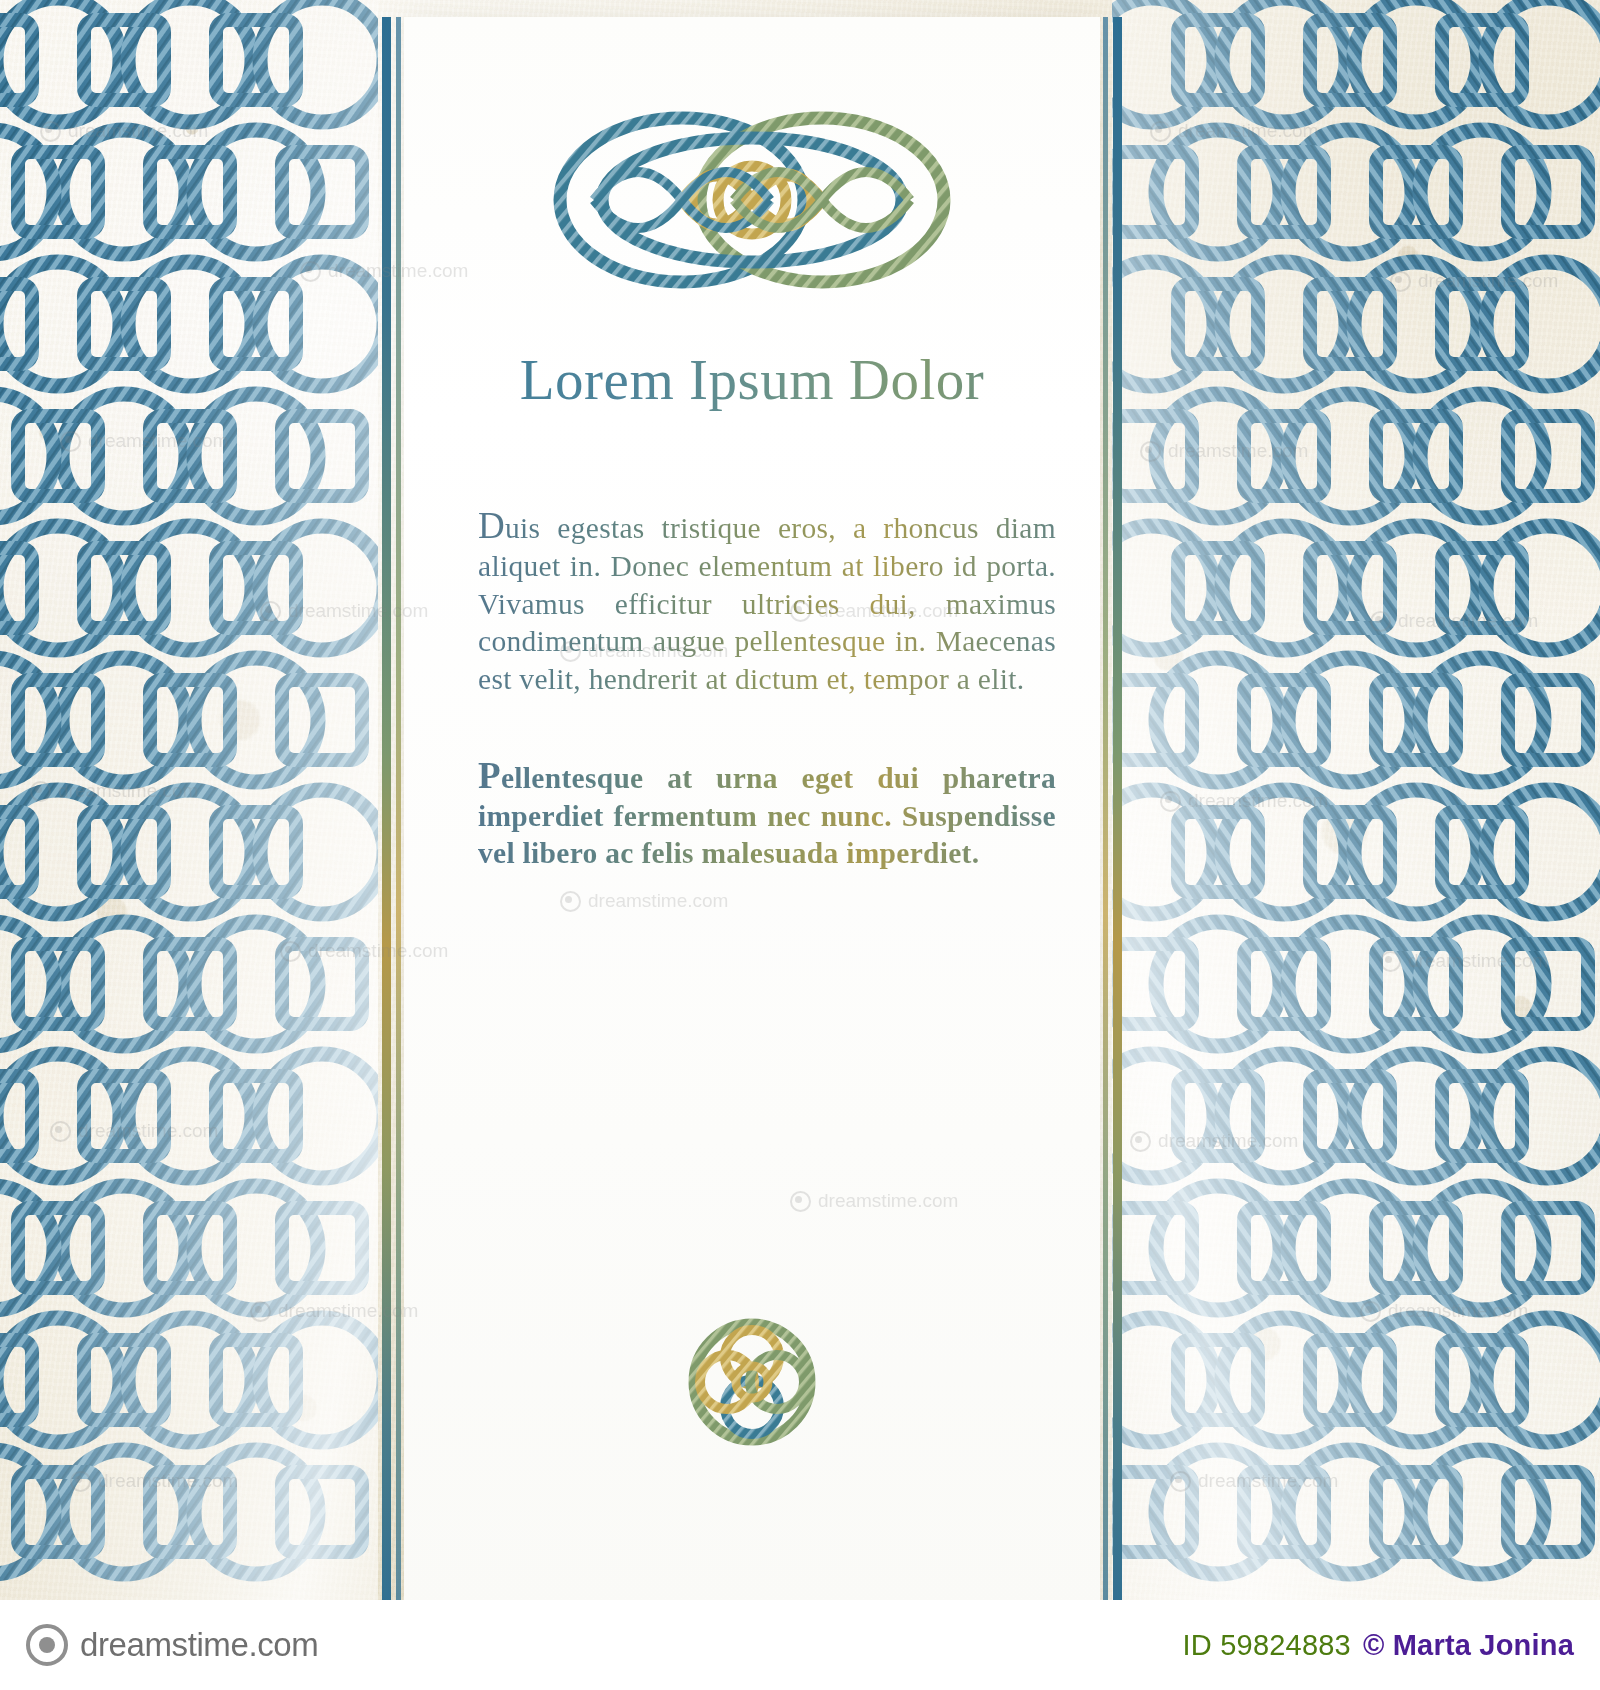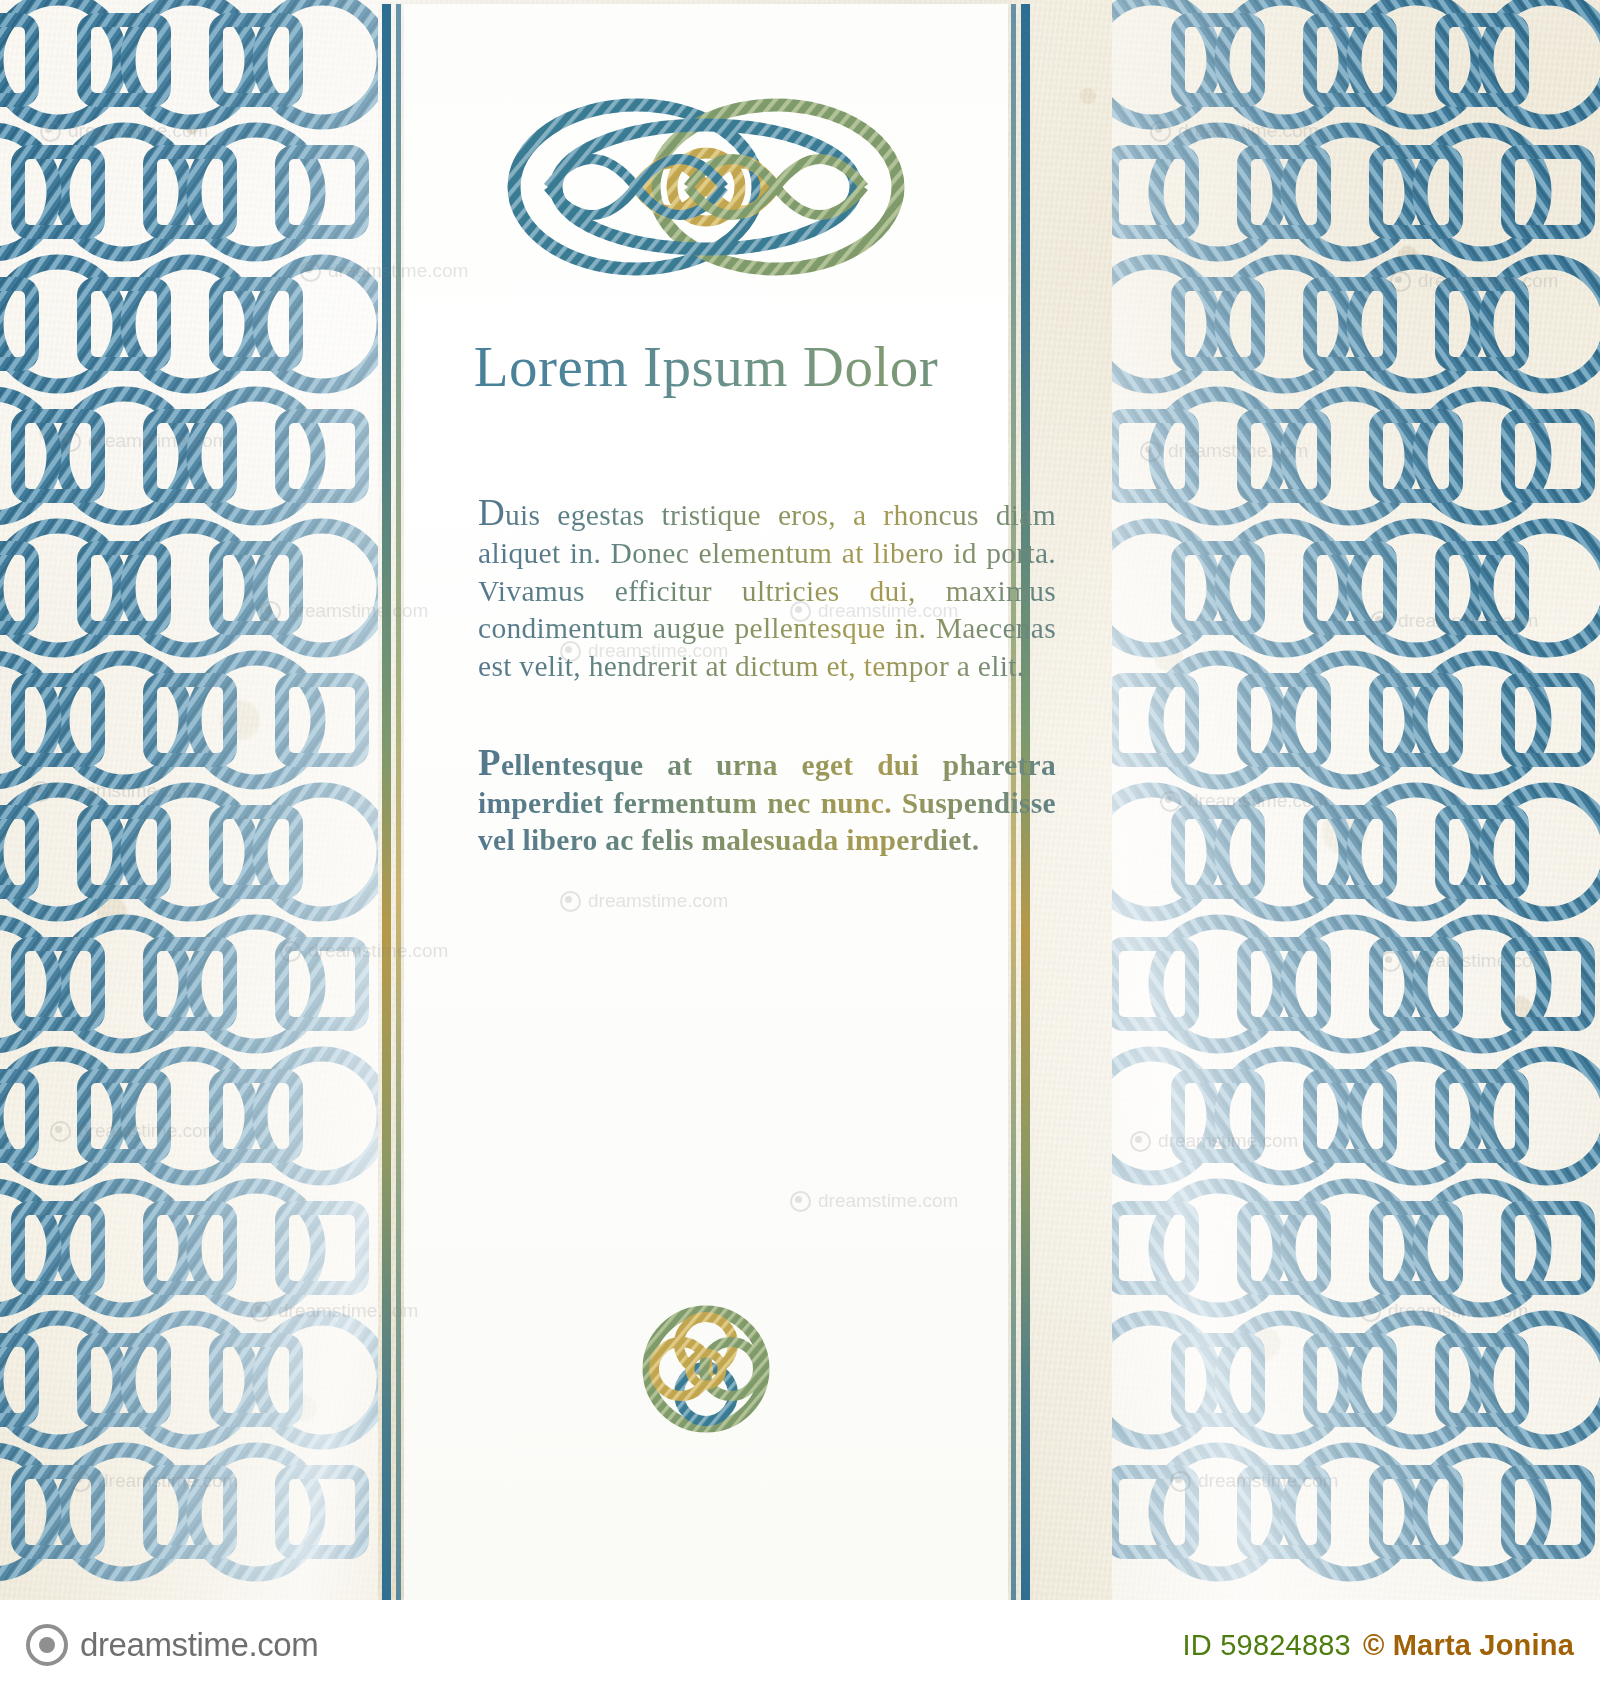--- a/index.html
+++ b/index.html
@@ -107,22 +107,22 @@
       rgba(255,255,255,0.06) 30%,
       rgba(255,255,255,0.42) 62%,
       rgba(255,255,255,0.78) 82%,
       rgba(255,255,255,0.50) 100%);
   }
 
   
   .card-wrap {
     position: absolute;
     left: 382px;
-    top: 4px;
-    width: 648px;
+    top: 17px;
+    width: 740px;
     height: 1600px;
   }
   .card-rule-outer {
     position: absolute;
     top: 0;
     bottom: 0;
     width: 9px;
     background: linear-gradient(180deg, #2d6f94 0%, #39748f 18%, #7d9a6f 46%, #b79a4a 58%, #8f9a62 72%, #4b7e8c 88%, #2f6f93 100%);
   }
   .rule-left  { left: 0; }
@@ -240,21 +240,21 @@
   .credit {
     font-family: "Liberation Sans", sans-serif;
     font-size: 29px;
     color: #4a4a4a;
     letter-spacing: 0.2px;
     display: flex;
     align-items: baseline;
     gap: 12px;
   }
   .credit .cid { color: #4d7c0f; }
-  .credit .cauthor { font-weight: bold; color: #a16207; text-align: right; }
+  .credit .cauthor { font-weight: bold; color: #4c1d95; text-align: right; }
 
   
   .watermark-layer {
     position: absolute;
     left: 0; top: 0;
     width: 1600px;
     height: 1600px;
     pointer-events: none;
   }
   .wm {

